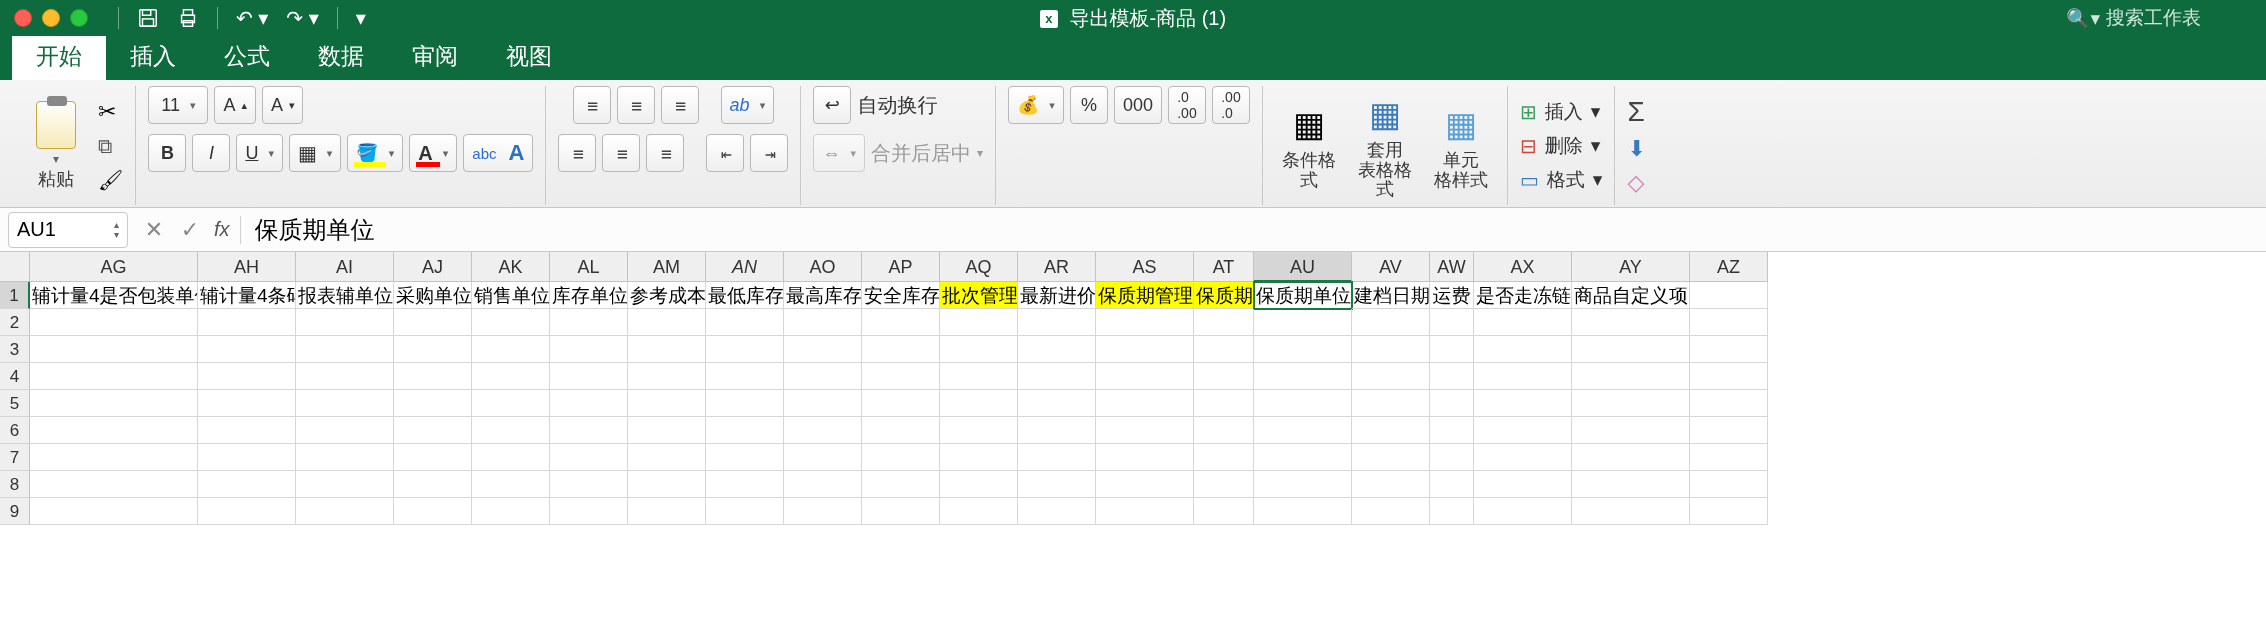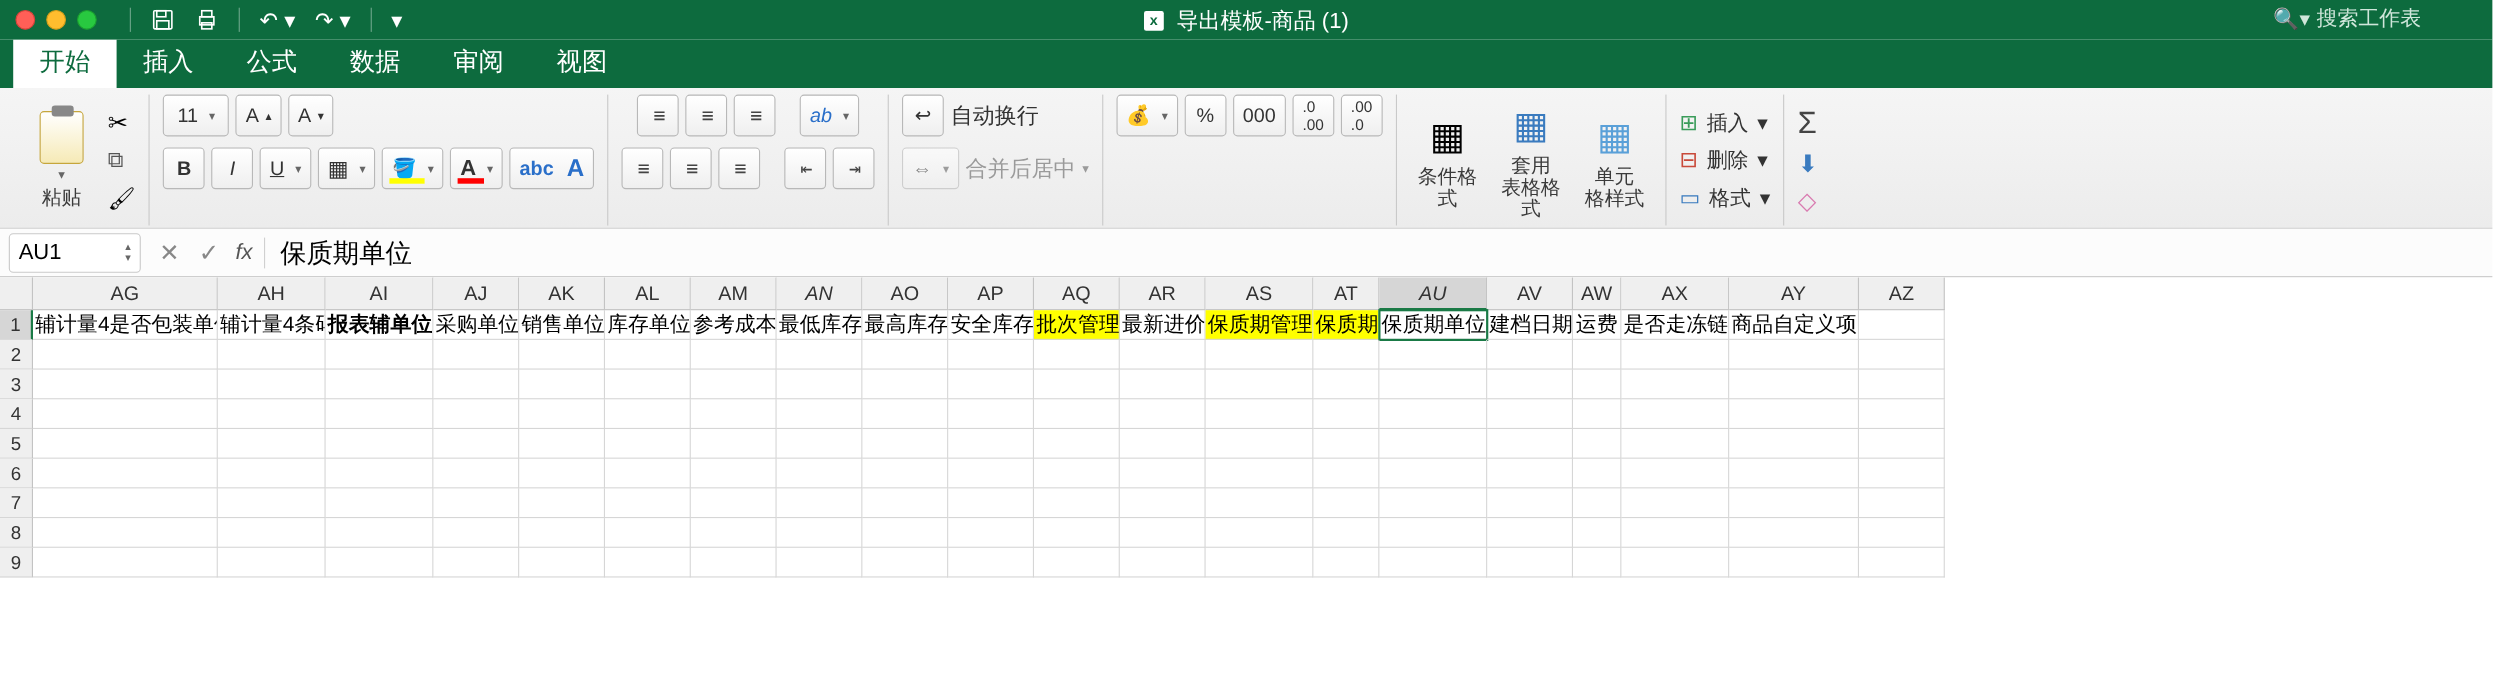--- a/index.html
+++ b/index.html
@@ -42,21 +42,21 @@
   .row { display:flex; gap:6px; align-items:center;}
   .clipboard-icon { width:40px; height:48px; background:linear-gradient(#fff,#f6eab6); border:1px solid #c6a63b; border-radius:4px; position:relative;}
   .clipboard-icon::before{content:""; position:absolute; top:-6px; left:10px; width:20px; height:10px; background:#888; border-radius:3px;}
   .scissors::before{content:"✂"; font-size:22px;}
   .copy::before{content:"⧉"; font-size:20px;}
   .brush::before{content:"🖌"; font-size:20px;}
   .fontcolor { position:relative;}
   .fontcolor .bar { position:absolute; bottom:4px; left:6px; right:16px; height:5px; }
   .hl .bar{ background:#ffff00;}
   .fc .bar{ background:#ff0000;}
-  .abc { color:#2a6fc9; font-weight:bold; font-size:18px;}
+  .abc { color:#2a6fc9; font-weight:normal; font-size:15px;}
   .abcA { color:#2a6fc9; font-size:22px; font-weight:bold;}
   .align-ic { font-family: monospace; letter-spacing:-2px; font-size:18px; color:#444;}
   .muted { color:#9a9a9a;}
   .cells-btn { display:flex; align-items:center; gap:8px; font-size:19px; color:#333;}
   .cells-btn .ic { font-size:20px;}
   .cells-col { display:flex; flex-direction:column; gap:8px;}
 
   
   .formula { height:44px; border-bottom:1px solid #c9c9c9; display:flex; align-items:center; background:#fcfcfc;}
   .namebox { width:120px; height:36px; border:1px solid #c9c9c9; border-radius:4px; margin:0 8px; display:flex; align-items:center; padding:0 8px; font-size:20px; background:#fff;}
@@ -64,21 +64,21 @@
   .fb-btn { width:36px; text-align:center; color:#888; font-size:22px;}
   .fx { font-style:italic; color:#555; font-size:20px; padding:0 6px;}
   .fb-sep { width:1px; height:28px; background:#d0d0d0; margin:0 4px;}
   .fb-input { flex:1; border:none; font-size:24px; padding:0 10px; background:transparent; color:#000;}
 
   
   .grid { display:flex; height:calc(618px - 36px - 44px - 128px - 44px); overflow:hidden;}
   .corner { width:30px; height:30px; border-right:1px solid #c3c3c3; border-bottom:1px solid #c3c3c3; background:#efefef;}
   .colheads { display:flex; height:30px;}
   .ch { border-right:1px solid #c3c3c3; border-bottom:1px solid #c3c3c3; background:#efefef; text-align:center; font-size:18px; color:#333; line-height:30px;}
-  .ch.sel { background:#d6d6d6; border-bottom:2px solid #1a7a46;font-style:italic;}
+  .ch.sel { background:#d6d6d6; border-bottom:2px solid #1a7a46;}
   .rowheads { display:flex; flex-direction:column;}
   .rh { width:30px; height:27px; border-right:1px solid #c3c3c3; border-bottom:1px solid #d6d6d6; background:#efefef; text-align:center; font-size:17px; color:#333; line-height:27px;}
   .rh.sel { background:#d6d6d6; border-right:2px solid #1a7a46;}
   .cells { position:relative;}
   .cellrow { display:flex; height:27px;}
   .cell { border-right:1px solid #d6d6d6; border-bottom:1px solid #d6d6d6; font-size:19px; color:#000; line-height:27px; overflow:hidden; white-space:nowrap; padding:0 2px; text-align:center;}
   .cell.hl { background:#ffff00;}
   .cell.selected { outline:2px solid #1a7a46; outline-offset:-1px; background:#fff;}
   .gridleft { display:flex; flex-direction:column;}
   .gridright { flex:1; overflow:hidden;}
@@ -361,21 +361,21 @@
         <div class="ch" style="width: 78px;">AV</div>
         <div class="ch" style="width: 44px;">AW</div>
         <div class="ch" style="width: 98px;">AX</div>
         <div class="ch" style="width: 118px;">AY</div>
         <div class="ch" style="width: 78px;">AZ</div>
       </div>
     <div class="cells" id="cells">
         <div class="cellrow">
           <div class="cell" style="width: 168px;">辅计量4是否包装单位</div>
           <div class="cell" style="width: 98px;">辅计量4条码</div>
-          <div class="cell" style="width: 98px; font-weight: bold;">报表辅单位</div>
+          <div class="cell" style="width: 98px;">报表辅单位</div>
           <div class="cell" style="width: 78px;">采购单位</div>
           <div class="cell" style="width: 78px;">销售单位</div>
           <div class="cell" style="width: 78px;">库存单位</div>
           <div class="cell" style="width: 78px;">参考成本</div>
           <div class="cell" style="width: 78px;">最低库存</div>
           <div class="cell" style="width: 78px;">最高库存</div>
           <div class="cell" style="width: 78px;">安全库存</div>
           <div class="cell hl" style="width: 78px;">批次管理</div>
           <div class="cell" style="width: 78px;">最新进价</div>
           <div class="cell hl" style="width: 98px;">保质期管理</div>

